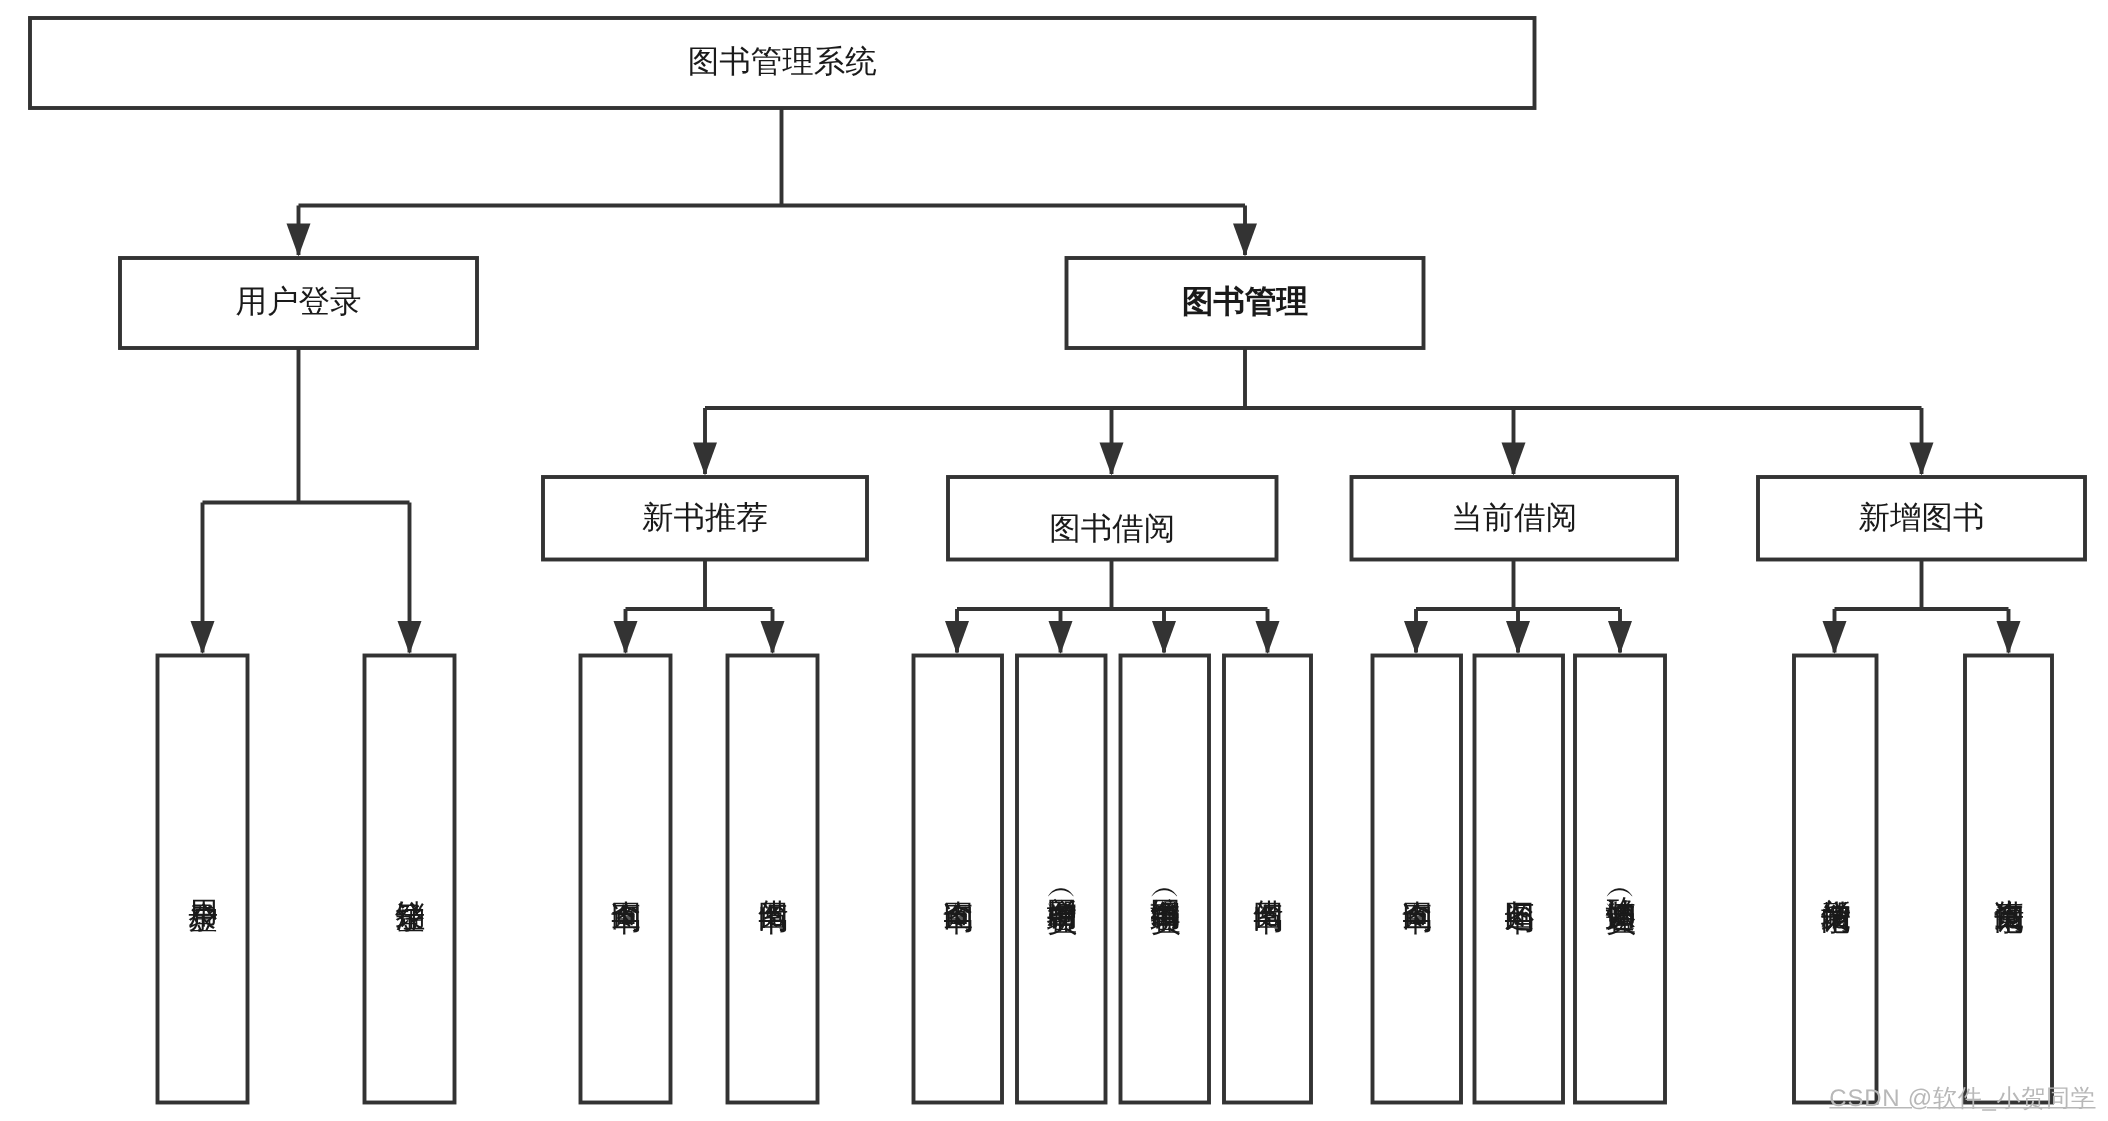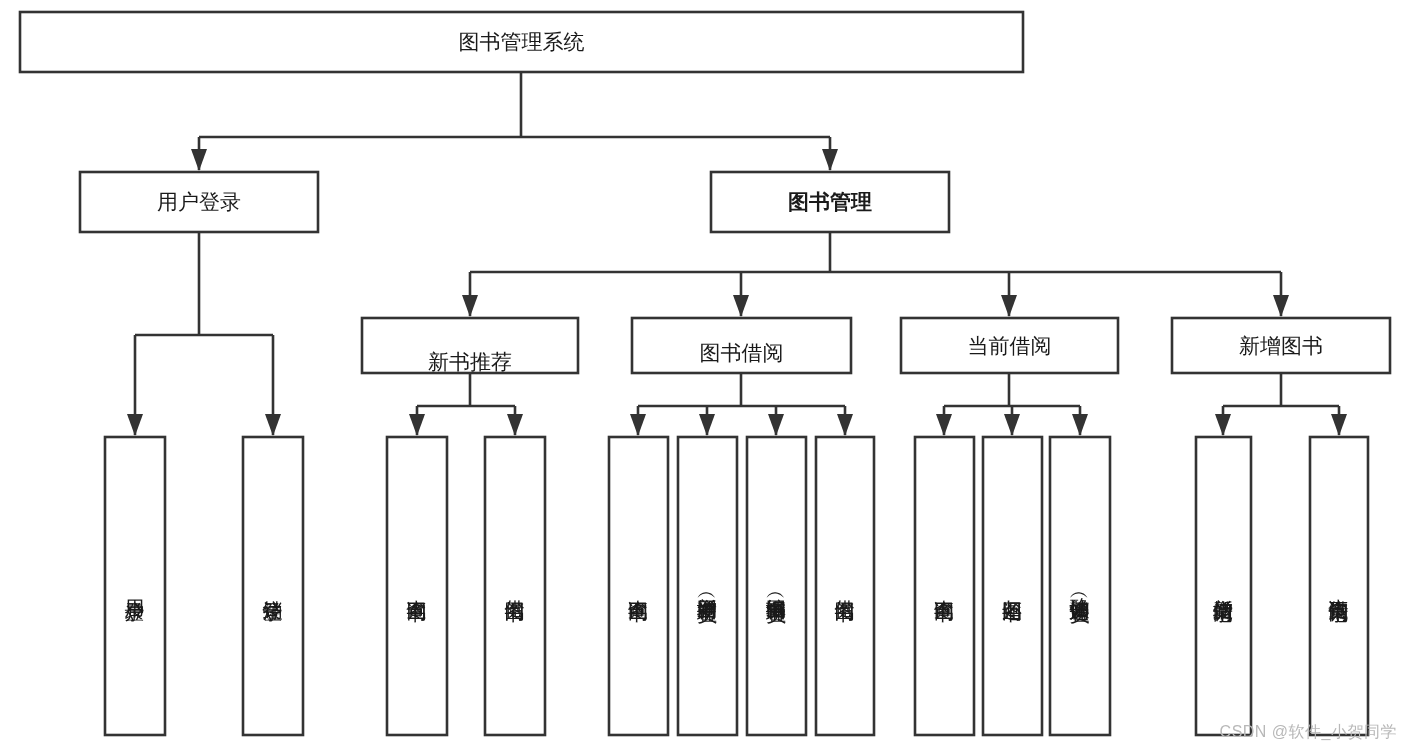--- a/index.html
+++ b/index.html
@@ -63,20 +63,21 @@
   }
   .watermark {
     position: absolute;
     right: 8px;
     bottom: 4px;
     font-size: 16px;
     color: #b8b8b8;
     font-family: "Liberation Sans", "DejaVu Sans", sans-serif;
     letter-spacing: 0.5px;
     white-space: nowrap;
+    text-decoration: underline;
   }
 </style>
 </head>
 <body>
 
 <div id="diagram-root">
   <svg class="diagram-canvas" viewBox="0 0 1405 747">
     <g id="edges-layer">
         <line x1="521" y1="72" x2="521" y2="137" class="edge-line"></line>
         <line x1="199" y1="137" x2="830" y2="137" class="edge-line"></line>
@@ -151,21 +152,21 @@
         <rect x="983" y="437" width="59" height="298" class="node-box"></rect>
         <rect x="1050" y="437" width="60" height="298" class="node-box"></rect>
         <rect x="1196" y="437" width="55" height="298" class="node-box"></rect>
         <rect x="1310" y="437" width="58" height="298" class="node-box"></rect>
       </g>
   </svg>
   <div id="labels-layer">
       <div class="node-label horizontal" style="left: 20px; top: 12px; width: 1003px; height: 60px;">图书管理系统</div>
       <div class="node-label horizontal" style="left: 80px; top: 172px; width: 238px; height: 60px;">用户登录</div>
       <div class="node-label horizontal" style="left: 711px; top: 172px; width: 238px; height: 60px; font-weight: bold;">图书管理</div>
-      <div class="node-label horizontal" style="left: 362px; top: 318px; width: 216px; height: 55px; margin-top: 16px;">新书推荐</div>
+      <div class="node-label horizontal" style="left: 362px; top: 318px; width: 216px; height: 55px;">新书推荐</div>
       <div class="node-label horizontal" style="left: 632px; top: 318px; width: 219px; height: 69px;">图书借阅</div>
       <div class="node-label horizontal" style="left: 901px; top: 318px; width: 217px; height: 55px;">当前借阅</div>
       <div class="node-label horizontal" style="left: 1172px; top: 318px; width: 218px; height: 55px;">新增图书</div>
       <div class="node-label vertical" style="left: 105px; top: 437px; width: 60px; height: 298px;">用户登录</div>
       <div class="node-label vertical" style="left: 243px; top: 437px; width: 60px; height: 298px;">注销登录</div>
       <div class="node-label vertical" style="left: 387px; top: 437px; width: 60px; height: 298px;">查询图书</div>
       <div class="node-label vertical" style="left: 485px; top: 437px; width: 60px; height: 298px;">借阅图书</div>
       <div class="node-label vertical" style="left: 609px; top: 437px; width: 59px; height: 298px;">查询图书</div>
       <div class="node-label vertical" style="left: 678px; top: 437px; width: 59px; height: 298px;">新增图书（管理员）</div>
       <div class="node-label vertical" style="left: 747px; top: 437px; width: 59px; height: 298px;">编辑图书（管理员）</div>

